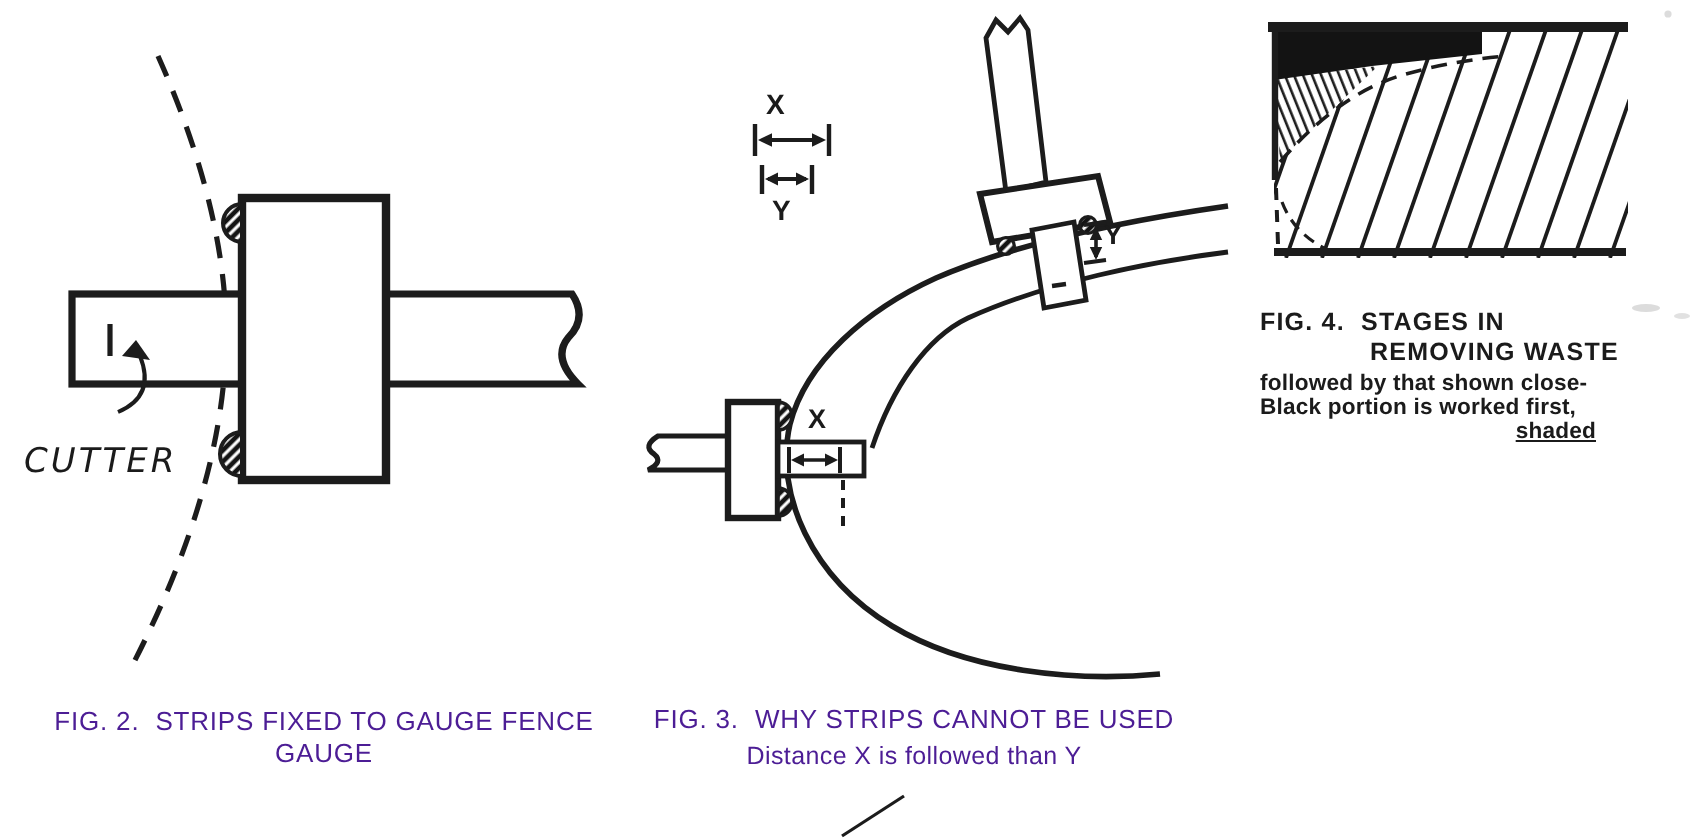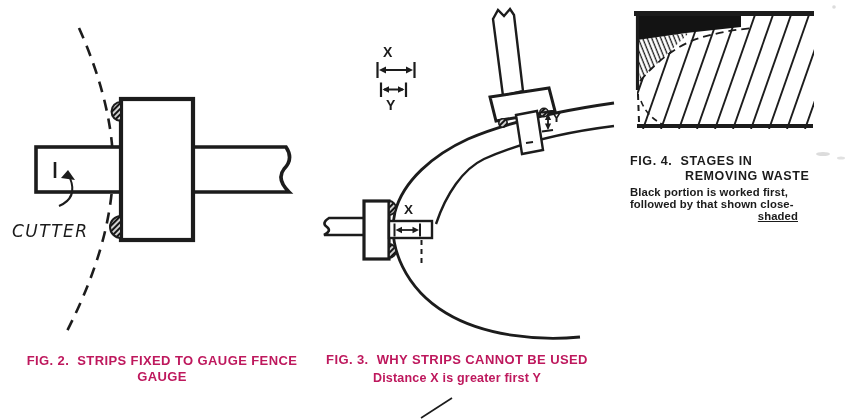--- a/index.html
+++ b/index.html
@@ -1,20 +1,20 @@
 <!DOCTYPE html>
 <html><head>
 <meta charset="utf-8">
 <style>
   html,body{margin:0;padding:0;background:#ffffff;}
   .canvas{position:relative;width:850px;height:419px;background:#ffffff;overflow:hidden;
           font-family:"Liberation Sans", sans-serif;color:#1b1b1b;}
   svg{position:absolute;left:0;top:0;}
   .txt{position:absolute;white-space:nowrap;}
-  .cap{position:absolute;text-align:center;font-weight:bold;color:#be185d;}
+  .cap{position:absolute;text-align:center;font-weight:normal;color:#4c1d95;}
   .cap .ln{font-size:13px;line-height:15.5px;letter-spacing:0.4px;}
   .cap .sub{font-size:12.5px;line-height:14px;margin-top:3px;letter-spacing:0.2px;}
   .cutter{font-family:"DejaVu Sans", sans-serif;font-style:italic;font-weight:500;
           font-size:17px;letter-spacing:1.5px;color:#1b1b1b;}
   .dimlabel{font-weight:bold;font-size:13.5px;color:#1b1b1b;}
   .fig4cap{position:absolute;left:630px;top:154px;width:225px;font-weight:bold;color:#1b1b1b;}
   .fig4cap .f4ln{font-size:12.5px;line-height:14.5px;letter-spacing:0.6px;}
   .fig4cap .f4ln2{padding-left:55px;}
   .fig4note{margin-top:3px;width:168px;}
   .fig4note .nln{font-size:11.3px;line-height:12px;letter-spacing:0.1px;}
@@ -150,26 +150,26 @@
   <div class="txt dimlabel" style="left:404px;top:202px;">X</div>
   <div class="txt dimlabel" style="left:552px;top:110px;">Y</div>
 
   <div class="cap" style="left:16px;top:353px;width:292px;">
     <div class="ln">FIG. 2.&nbsp; STRIPS FIXED TO GAUGE FENCE</div>
     <div class="ln">GAUGE</div>
   </div>
 
   <div class="cap" style="left:314px;top:352px;width:286px;">
     <div class="ln">FIG. 3.&nbsp; WHY STRIPS CANNOT BE USED</div>
-    <div class="sub">Distance X is greater first Y</div>
+    <div class="sub">Distance X is followed than Y</div>
   </div>
 
   <div class="fig4cap">
     <div class="f4ln">FIG. 4.&nbsp; STAGES IN</div>
     <div class="f4ln f4ln2">REMOVING WASTE</div>
     <div class="fig4note">
+      <div class="nln">followed by that shown close-</div>
       <div class="nln">Black portion is worked first,</div>
-      <div class="nln">followed by that shown close-</div>
       <div class="nln nln3">shaded</div>
     </div>
   </div>
 
 </div>
 
 </body></html>

